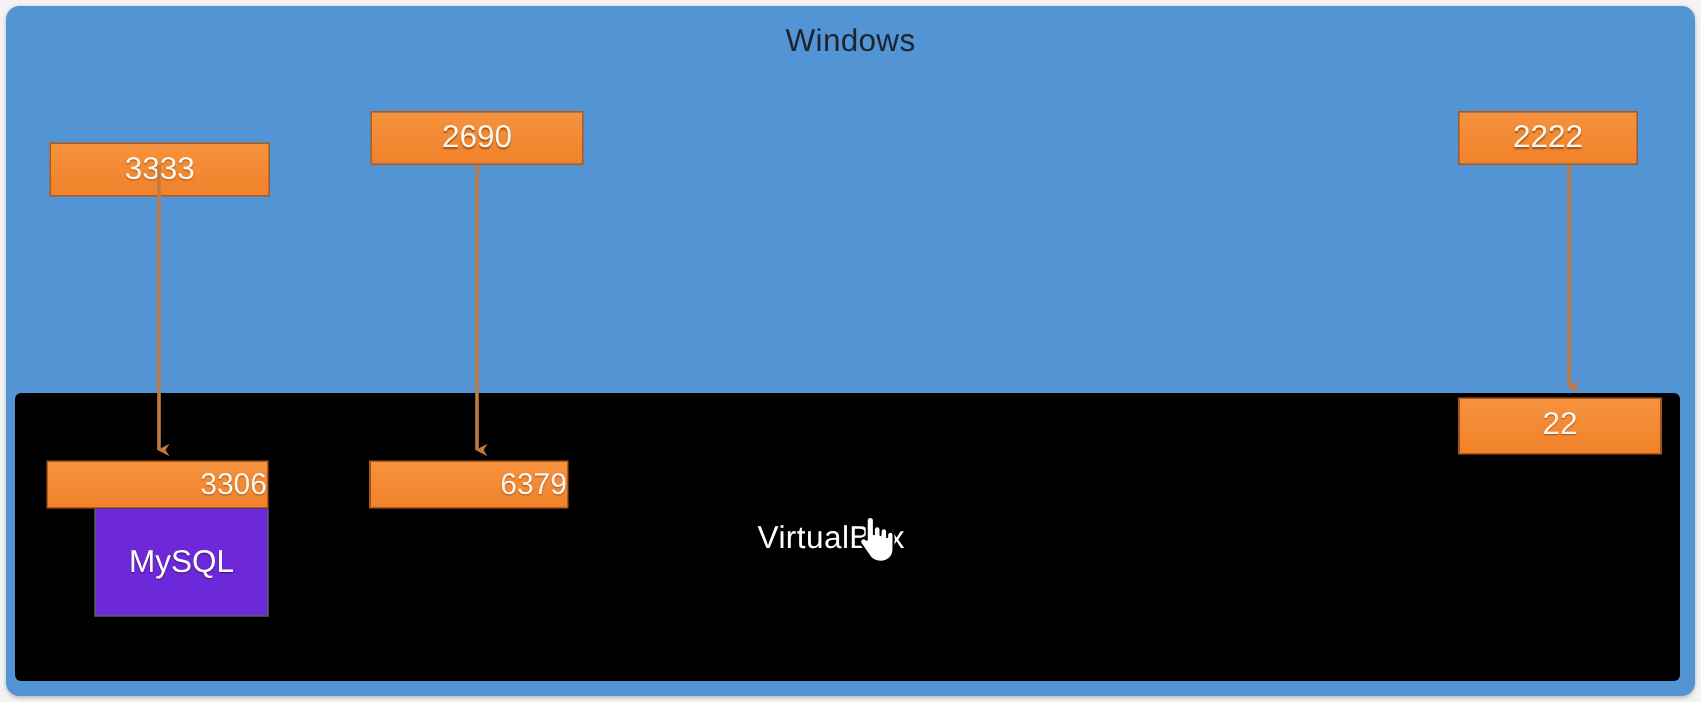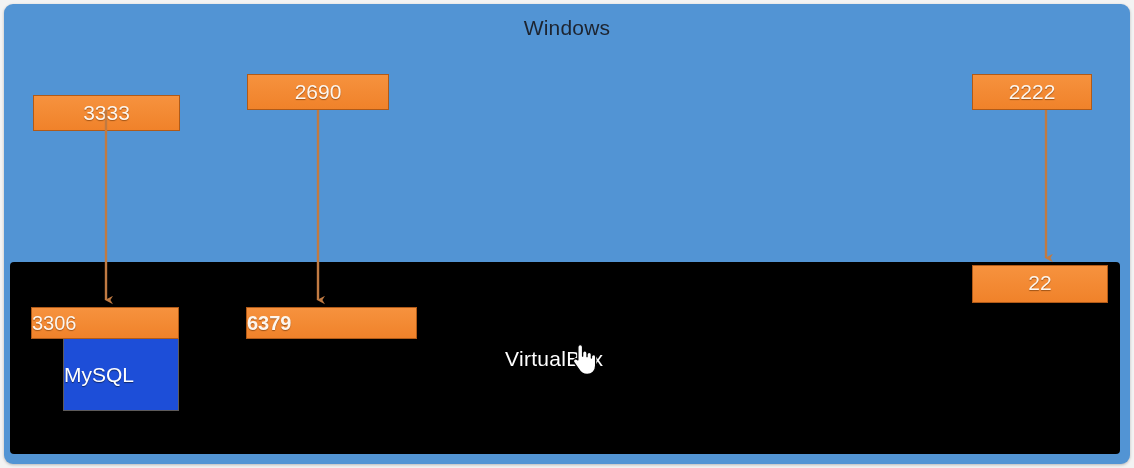--- a/index.html
+++ b/index.html
@@ -89,39 +89,39 @@
     box-sizing: border-box;
   }
   .service .svc-port {
     height: 32px;
     background: linear-gradient(180deg, #f6923e 0%, #f0822a 100%);
     border: 1px solid #b05a18;
     box-sizing: border-box;
     color: #fdf6ee;
     font-size: 20px;
     line-height: 30px;
-    text-align: left;
+    text-align: right;
     text-shadow: 0 1px 1px rgba(90,40,0,0.55);
   }
   .service .svc-body {
     height: 72px;
-    background: #1d4ed8;
+    background: #6d28d9;
     border: 1px solid #5d5a5a;
     border-top: none;
     box-sizing: border-box;
     color: #ffffff;
     font-size: 21px;
     line-height: 72px;
-    text-align: left;
+    text-align: center;
     text-shadow: 0 1px 1px rgba(0,0,0,0.5);
     margin-left: 32px;
   }
 
   #svc-mysql { left: 31px;  top: 307px; width: 148px; }
-  #svc-redis { left: 246px; top: 307px; width: 171px; font-weight: bold; }
+  #svc-redis { left: 246px; top: 307px; width: 133px; }
 
   
   .arrow-svg {
     position: absolute;
     overflow: visible;
     pointer-events: none;
   }
 
   
   #mouse-cursor {

